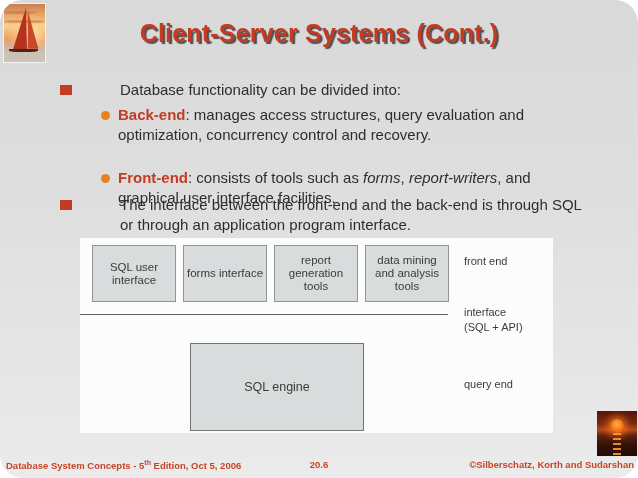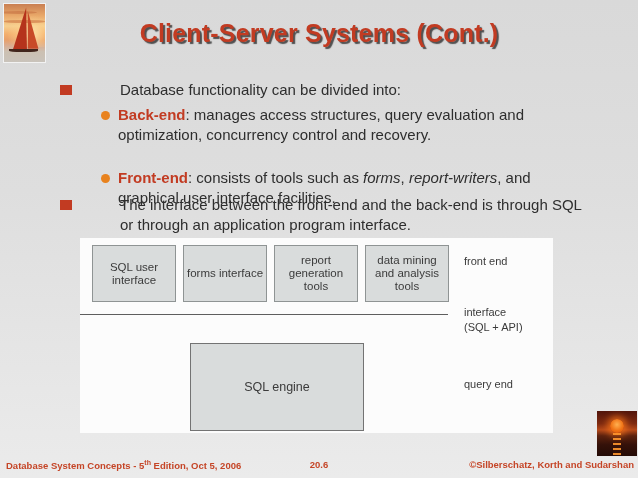--- a/index.html
+++ b/index.html
@@ -2,20 +2,21 @@
 <html><head>
 <meta charset="utf-8">
 <style>
   html,body { margin:0; padding:0; }
   .slide {
     position:relative;
     width:638px; height:478px;
     background:linear-gradient(180deg,#d9d9d9 0%,#dedede 40%,#ebebeb 100%);
     font-family:"Liberation Sans",sans-serif;
     overflow:hidden;
+    border-radius:23px;
   }
 
   
   .sailboat {
     position:absolute; left:4px; top:4px; width:41px; height:58px;
     background:linear-gradient(180deg,#c97f52 0%,#e9a869 20%,#f6cf8f 38%,#f3ae6d 52%,#e8a06b 62%,#d9ad92 72%,#ccc0b2 82%,#c9c3bb 100%);
     overflow:hidden; outline:1px solid #f2f2f2;
   }
   .sailboat .glow { position:absolute; left:10%; top:20%; width:90%; height:55%;
     background:radial-gradient(ellipse at 60% 60%, rgba(255,236,180,.9) 0%, rgba(255,210,140,.4) 45%, rgba(255,210,140,0) 75%); }

